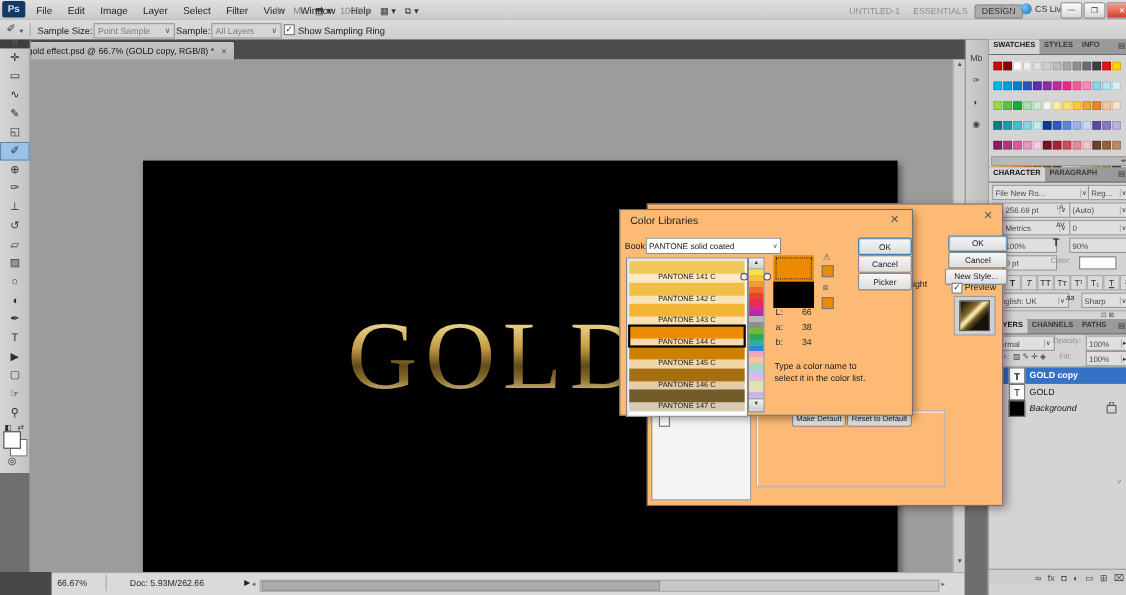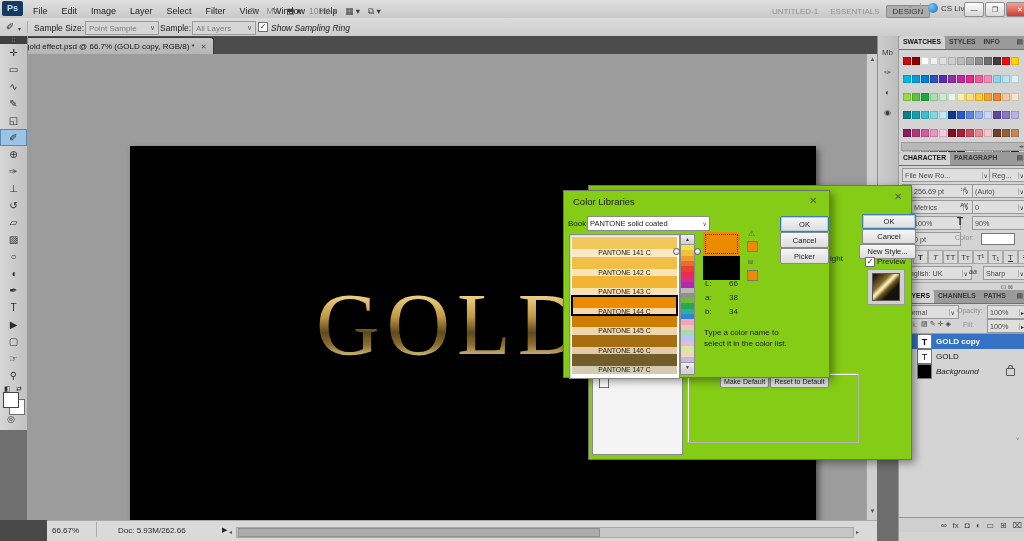--- a/index.html
+++ b/index.html
@@ -58,21 +58,21 @@
   .stybtn.b{font-weight:bold}.stybtn.i{font-style:italic}.stybtn.u{text-decoration:underline}.stybtn.s{text-decoration:line-through}
   .swcell{width:8px;height:8px;display:inline-block;margin:0 1px 1px 0;box-shadow:inset 0 0 0 1px rgba(0,0,0,.15);}
   .lrow{position:absolute;left:0;width:126px;height:15px;display:flex;align-items:center;font-size:8px;color:#141414;}
   .lrow .thumb{width:13px;height:13px;border:1px solid #777;background:#fff;margin-left:18px;margin-right:4px;
                display:flex;align-items:center;justify-content:center;font-size:9px;color:#111;}
   .lrow.sel{background:#3571c4;color:#fff;font-weight:bold;}
   .lock{display:inline-block;width:7px;height:6px;border:1px solid #555;border-radius:1px;position:relative;margin-left:auto;margin-right:10px;}
   .lock:before{content:"";position:absolute;left:1px;top:-4px;width:3px;height:3px;border:1px solid #555;border-bottom:none;border-radius:3px 3px 0 0;}
   .footicon{font-size:8px;color:#444;padding:0 3px;}
   
-  .dialog{background:#84cc16;border:1px solid #707070;box-shadow:3px 3px 8px rgba(0,0,0,.4);}
+  .dialog{background:#fdba74;border:1px solid #707070;box-shadow:3px 3px 8px rgba(0,0,0,.4);}
   .dtitle{font-size:9.5px;color:#1a1a1a;}
   .dclose{font-size:10px;color:#555;}
   .wbtn{background:linear-gradient(#f6f6f6,#dddddd);border:1px solid #8a8a8a;border-radius:2px;font-size:7.5px;color:#1a1a1a;
         display:flex;align-items:center;justify-content:center;}
   .wbtn.def{border-color:#3c7fb1;box-shadow:inset 0 0 0 1px #a9d0ea;}
   #pantone-list{background:#fff;border:1px solid #8a8a8a;box-shadow:inset 1px 1px 2px rgba(0,0,0,.2);padding:2px;}
   .pitem{height:19.5px;position:relative;}
   .pitem .band{height:12px;}
   .pitem .plabel{height:7.5px;font-size:6.8px;color:#1a1a1a;text-align:center;line-height:7.5px;font-family:"Liberation Sans",sans-serif;}
   .pitem.sel{outline:2px solid #000;outline-offset:-1px;z-index:2;}
@@ -121,21 +121,21 @@
     <span class="abs ofield" style="left:85px;top:3px;width:66px;height:12px;">
         <span>Point Sample</span>
         <span class="cv">∨</span>
       </span>
     <span class="abs olabel txt" style="left:160px;top:5px;">Sample:</span>
     <span class="abs ofield" style="left:192px;top:3px;width:56px;height:12px;">
         <span>All Layers</span>
         <span class="cv">∨</span>
       </span>
     <span class="abs checkbox" style="left:258px;top:4px;">✓</span>
-    <span class="abs olabel txt" style="left:271px;top:5px;font-style:italic;">Show Sampling Ring</span>
+    <span class="abs olabel txt" style="left:271px;top:5px;">Show Sampling Ring</span>
   </div>
 
   <div class="abs" id="tabbar"></div>
   <div class="abs" id="doctab">
     <span>gold effect.psd @ 66.7% (GOLD copy, RGB/8) *</span>
     <span style="margin-left:6px;font-size:7px;color:#555;">✕</span>
   </div>
 
   <div class="abs" id="toolstrip"></div>
   <div class="abs" id="toolhandle">∷</div>

